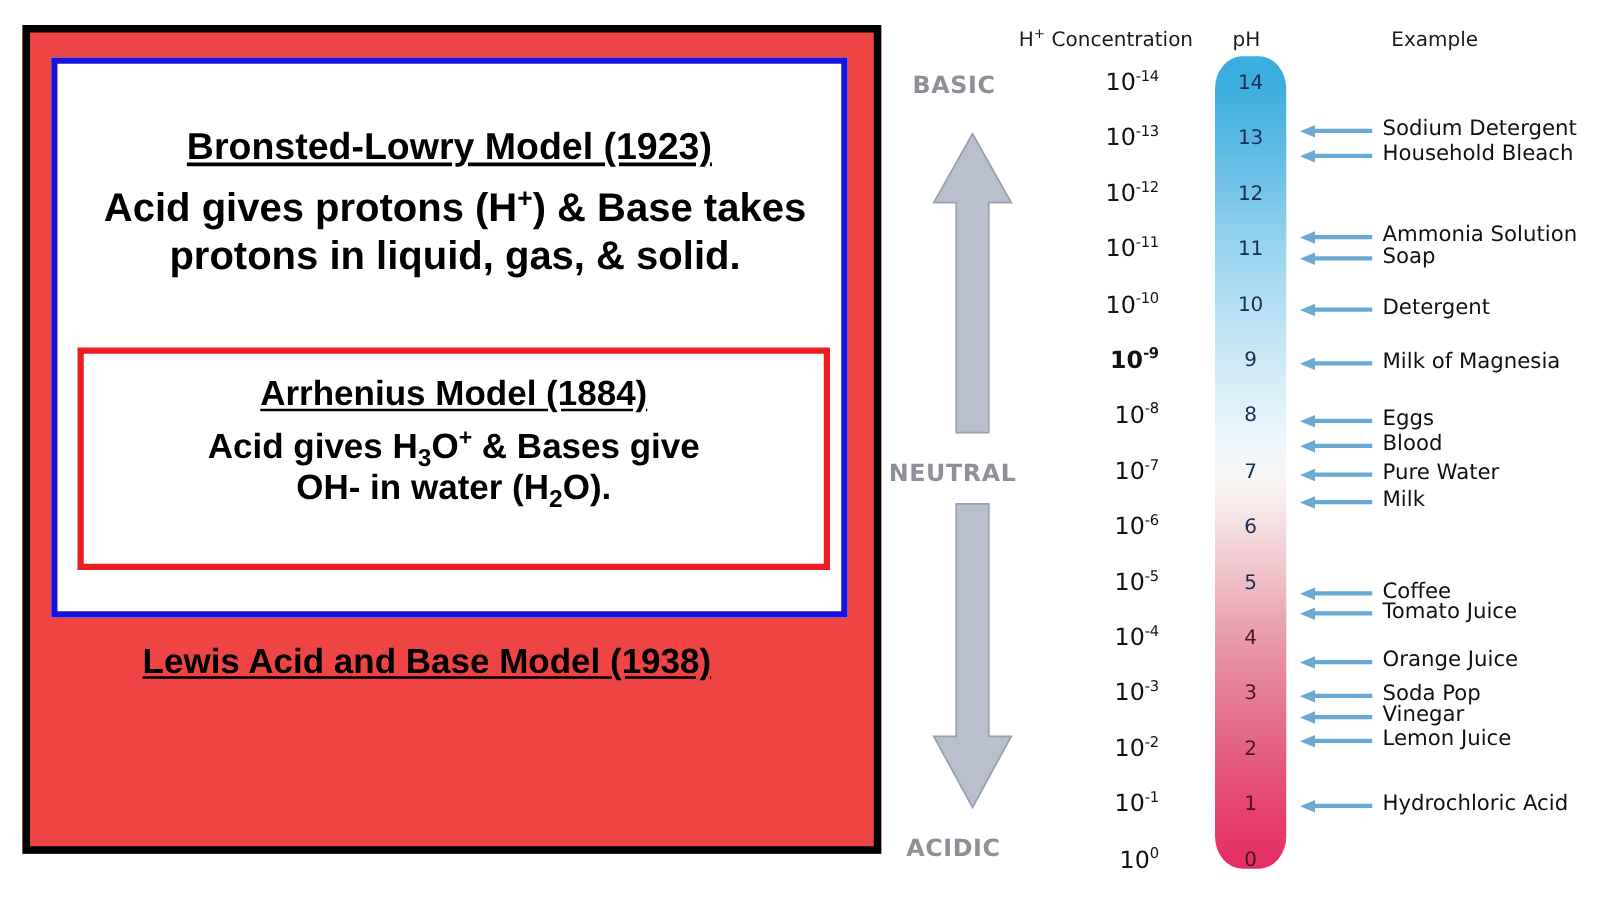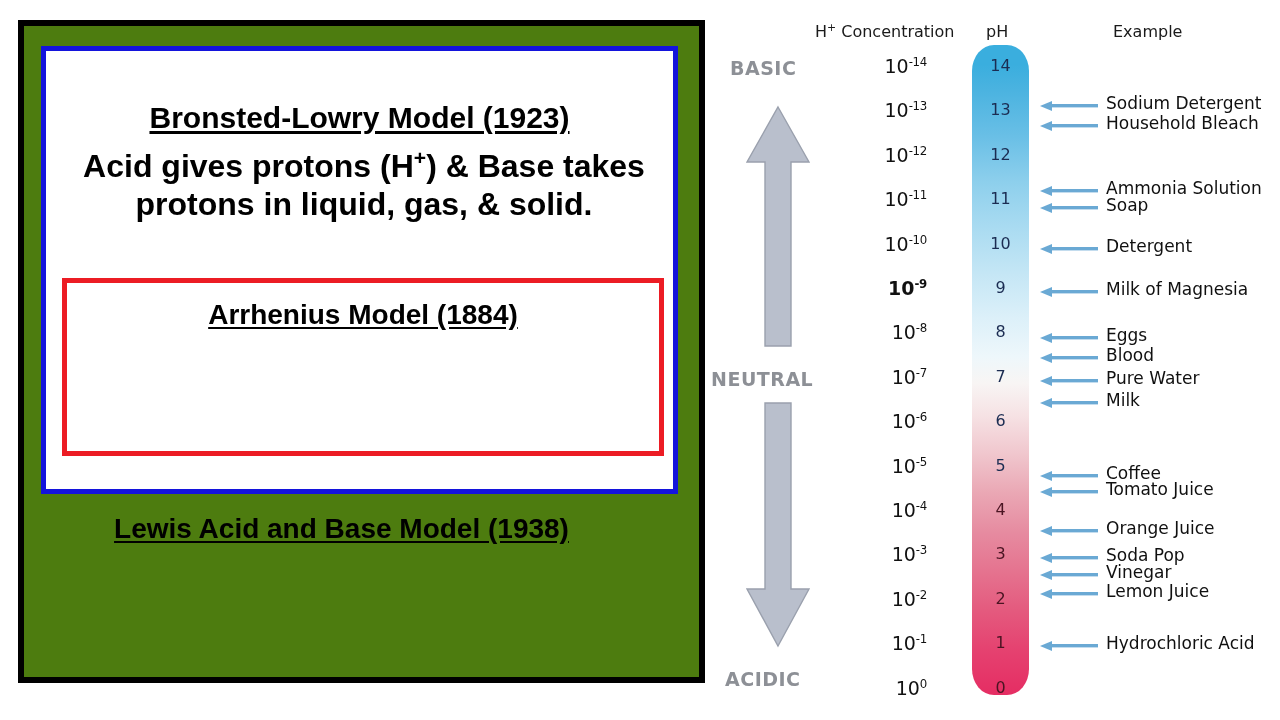--- a/index.html
+++ b/index.html
@@ -10,21 +10,21 @@
     overflow: hidden;
   }
   #root { position: relative; width: 1280px; height: 720px; background: #fff; }
 
   
   .black-box {
     position: absolute;
     left: 18px; top: 20px;
     width: 687px; height: 663px;
     border: 6px solid #000000;
-    background: #4d7c0f;
+    background: #ef4444;
   }
   .blue-box {
     position: absolute;
     left: 17px; top: 20px;
     width: 637px; height: 448px;
     border: 5px solid #1414dc;
     background: #ffffff;
   }
   .red-box {
     position: absolute;
@@ -173,20 +173,24 @@
       <div class="mdl-title" id="bronsted-title">Bronsted-Lowry Model (1923)</div>
 
       <div class="mdl-body" id="bronsted-body">
         <span>Acid gives protons (H</span><sup class="chg">+</sup><span>) &amp; Base</span>
         <span>takes protons in liquid, gas, &amp;</span>
         <span>solid.</span>
       </div>
 
       <div class="red-box">
         <div class="mdl-title" id="arrhenius-title">Arrhenius Model (1884)</div>
+        <div class="mdl-body" id="arrhenius-body">
+          <div><span>Acid gives H</span><sub class="sb">3</sub><span>O</span><sup class="chg">+</sup><span> &amp; Bases give</span></div>
+          <div><span>OH- in water (H</span><sub class="sb">2</sub><span>O).</span></div>
+        </div>
       </div>
 
     </div>
 
     <div class="mdl-title" id="lewis-title">Lewis Acid and Base Model (1938)</div>
 
   </div>
 
   <div class="ph-area">
 

